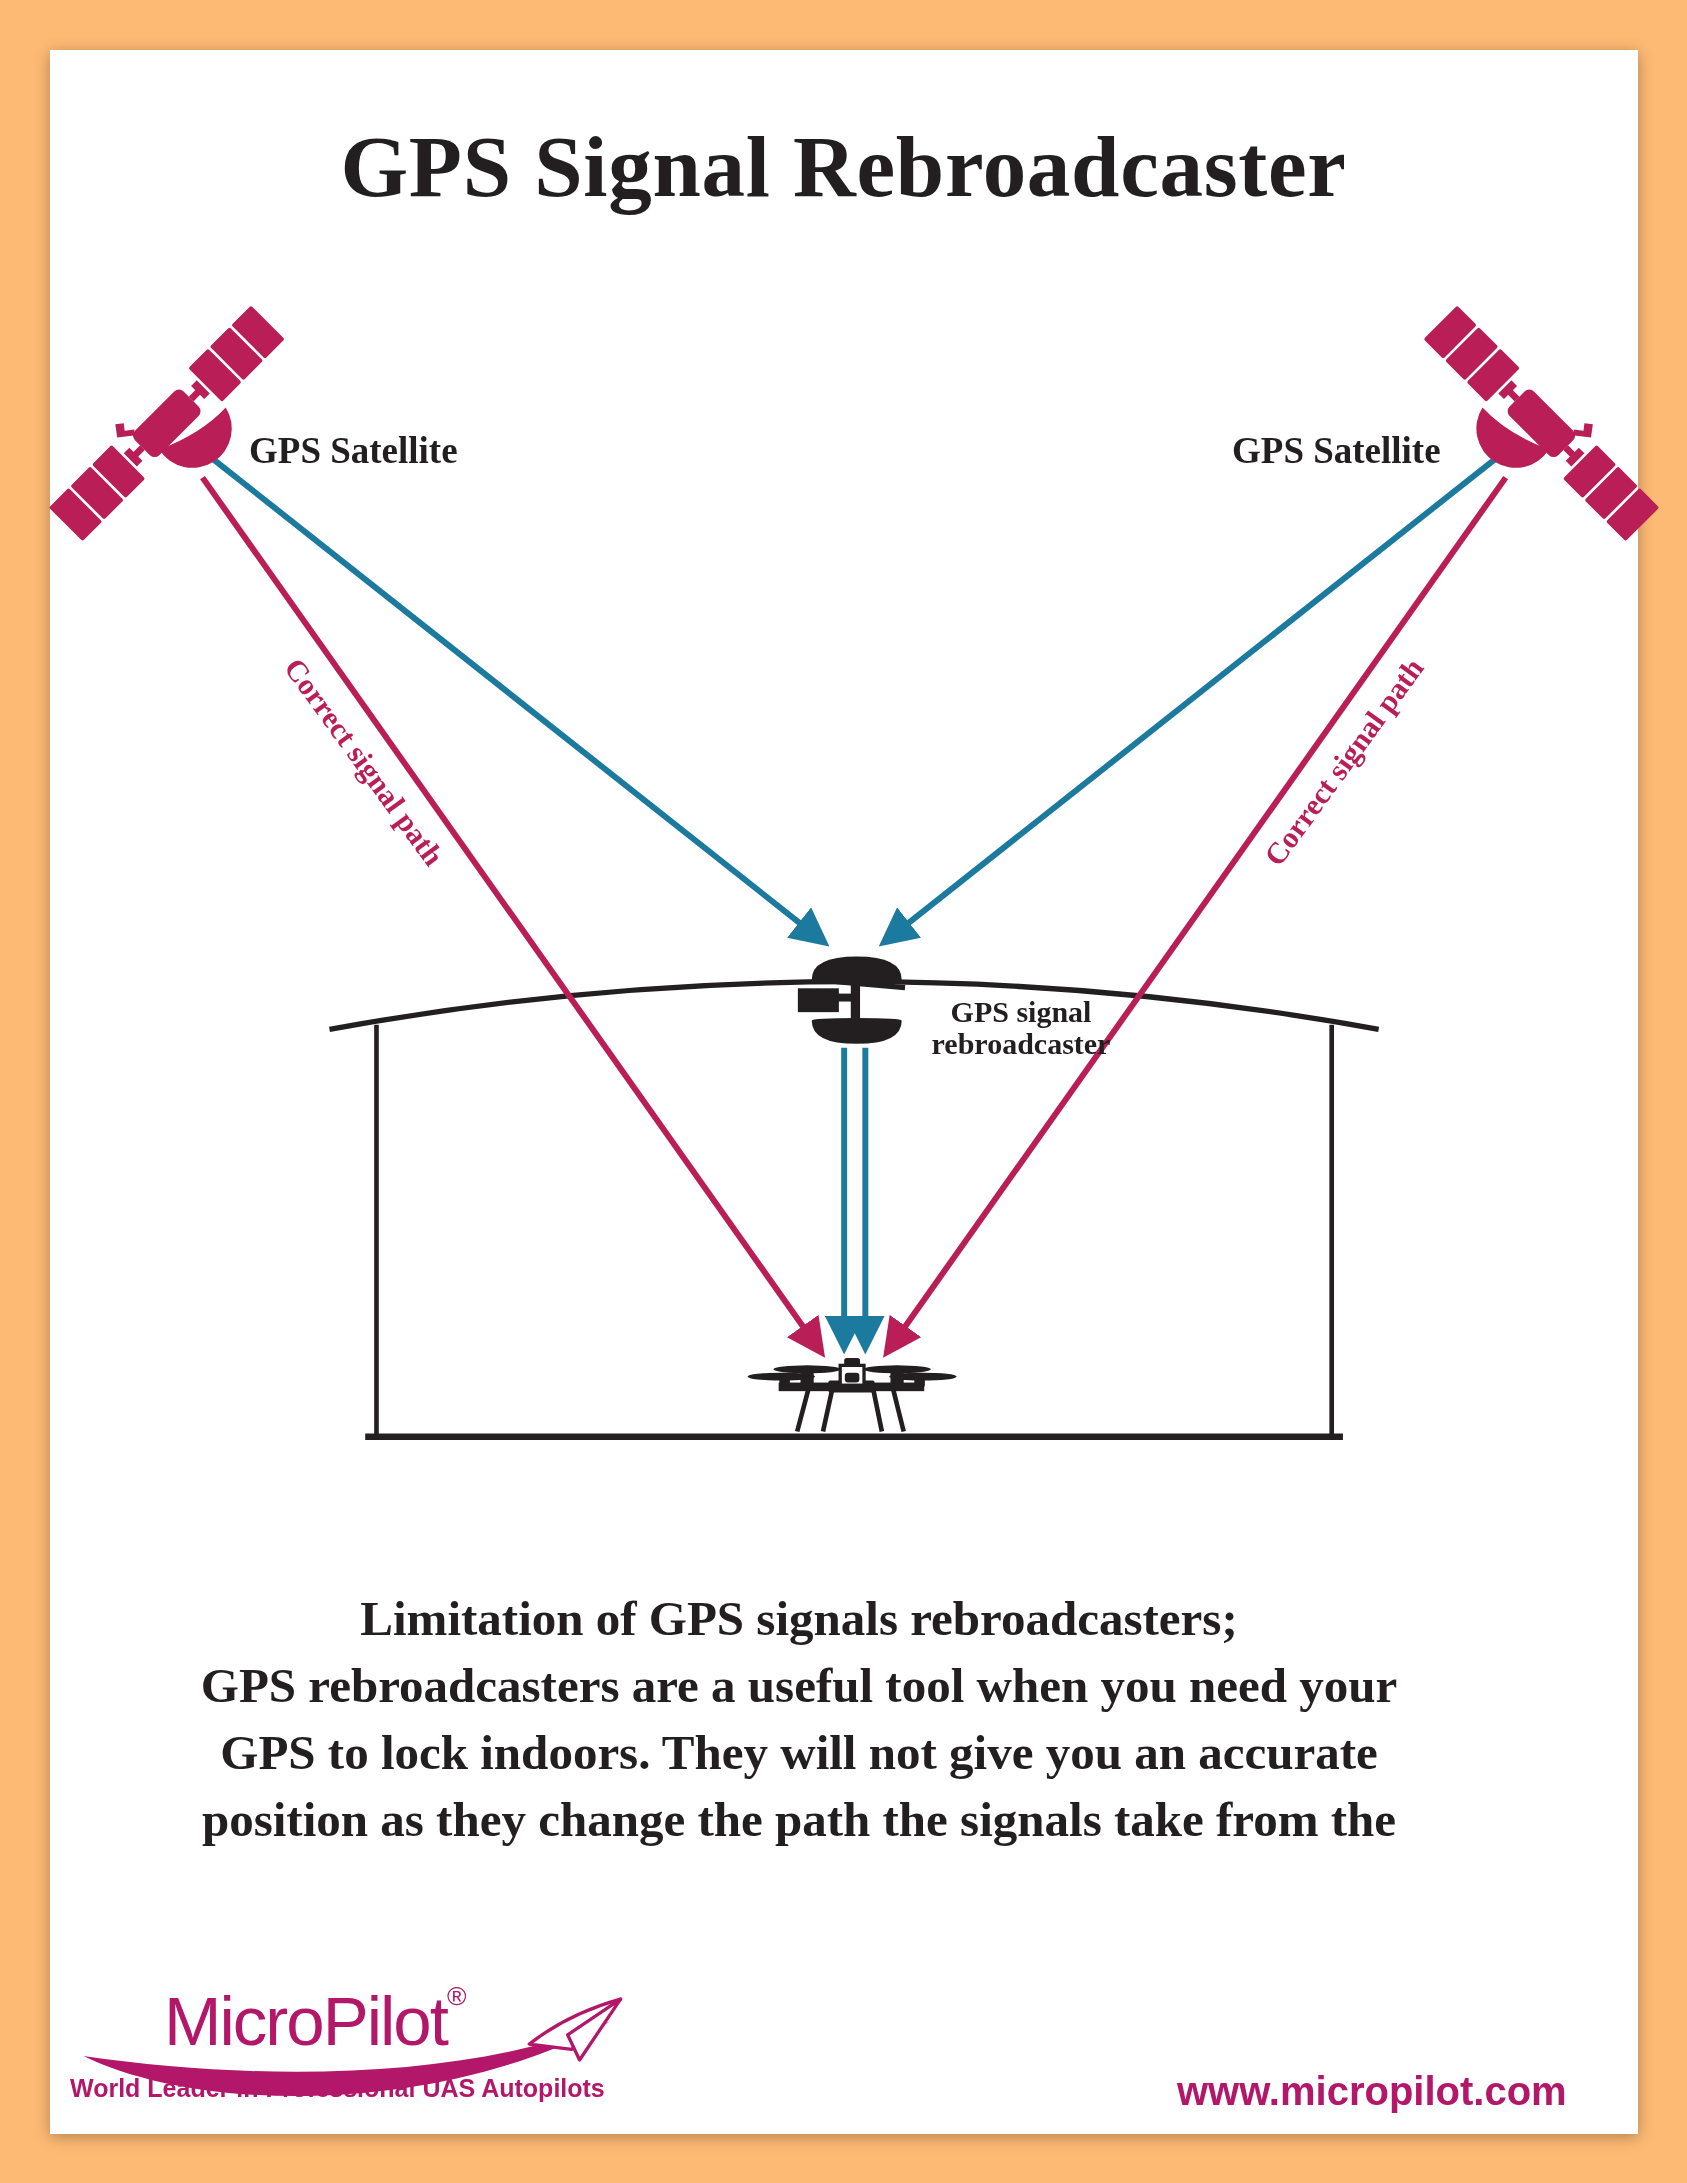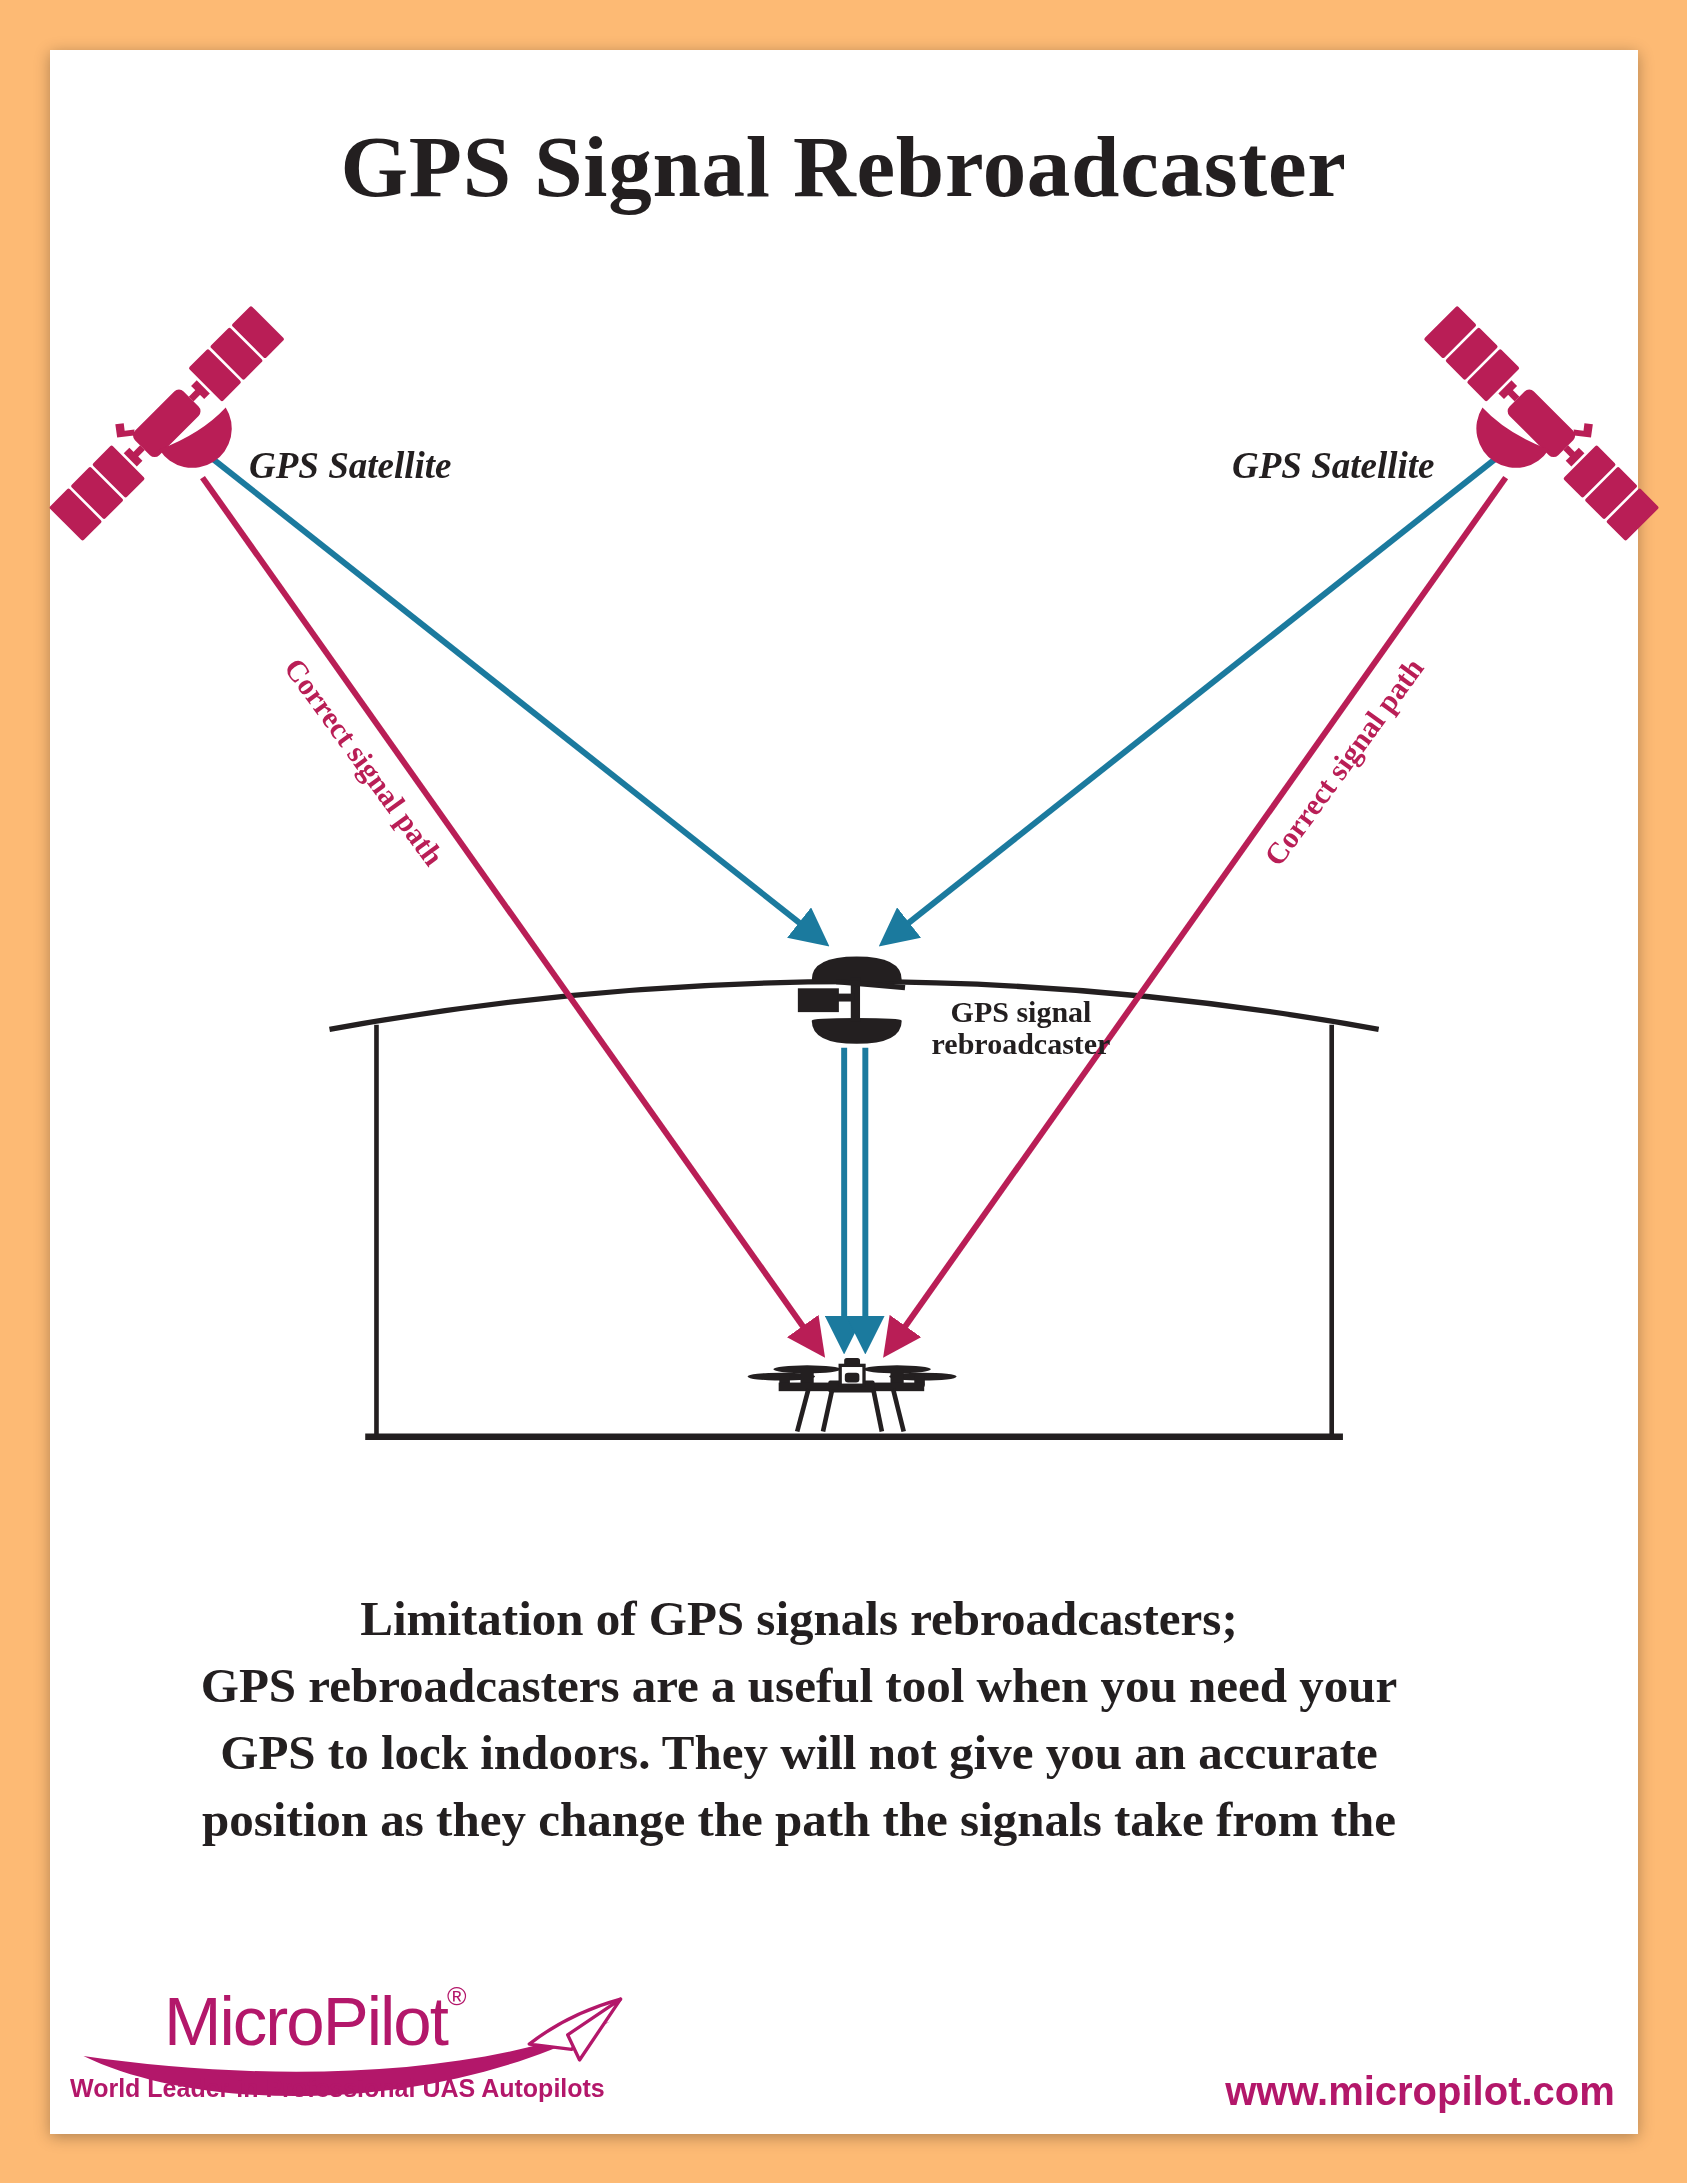--- a/index.html
+++ b/index.html
@@ -3,36 +3,36 @@
 <meta charset="utf-8">
 <style>
   html,body{margin:0;padding:0;background:#cccccc;}
   #stage{position:relative;width:1687px;height:2183px;background:#fdba74;
          font-family:"Liberation Serif", serif;overflow:hidden;}
   #paper{position:absolute;left:50px;top:50px;width:1588px;height:2084px;
          background:#ffffff;box-shadow:0 2.6px 14.6px rgba(0,0,0,.30);}
   .abs{position:absolute;}
   #title{left:0;top:123px;width:1687px;text-align:center;font-size:87px;
          font-weight:700;color:#231f20;line-height:1;letter-spacing:0.7px;}
-  .satlabel{top:447px;font-size:37px;font-weight:700;color:#231f20;line-height:1;font-style:italic;}
+  .satlabel{top:432px;font-size:37px;font-weight:700;color:#231f20;line-height:1;}
   #satlabel-left{left:249px;}
   #satlabel-right{left:1232px;}
   .pathlabel{font-size:30px;font-weight:700;color:#b91e56;line-height:1;white-space:nowrap;}
   #pathlabel-left{left:364px;top:762px;transform:translate(-50%,-50%) rotate(54deg);}
   #pathlabel-right{left:1344px;top:762px;transform:translate(-50%,-50%) rotate(-54deg);}
   #reblabel{left:973px;top:996px;transform:translateX(-50%);text-align:center;
             font-size:30px;line-height:32px;font-weight:700;color:#231f20;white-space:nowrap;margin-left:48px;}
   #caption{left:0;top:1585px;width:1598px;text-align:center;font-size:49px;
            line-height:67px;font-weight:700;color:#231f20;white-space:nowrap;}
   #brand{left:164px;top:1983px;font-family:"Liberation Sans",sans-serif;
          font-size:69px;line-height:1;color:#b3176a;letter-spacing:-2px;}
   #brand sup{font-size:26.5px;vertical-align:40px;letter-spacing:0;}
   #tagline{left:70px;top:2076px;font-family:"Liberation Sans",sans-serif;
            font-size:25px;font-weight:700;color:#b3176a;line-height:1;}
-  #website{left:1221px;top:2071px;width:398px;text-align:center;
+  #website{left:1177px;top:2071px;width:398px;text-align:left;
            font-family:"Liberation Sans",sans-serif;font-size:40px;font-weight:700;
            color:#b3176a;line-height:1;}
   svg{position:absolute;left:0;top:0;}
 </style>
 </head>
 <body>
 
 <div id="stage">
   <div id="paper"></div>
 

